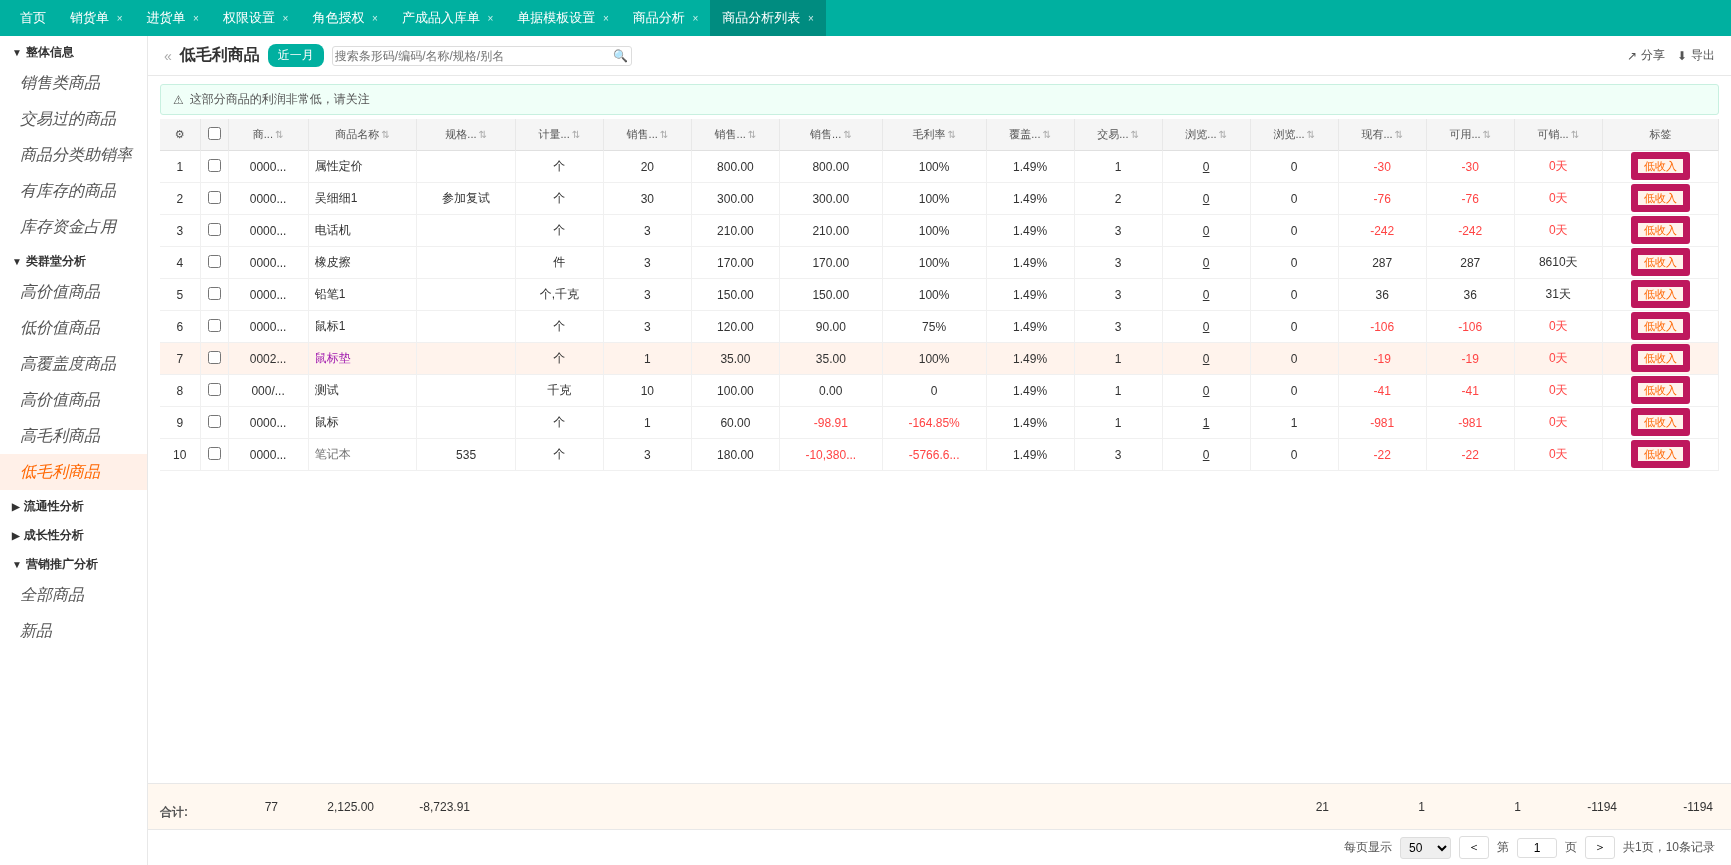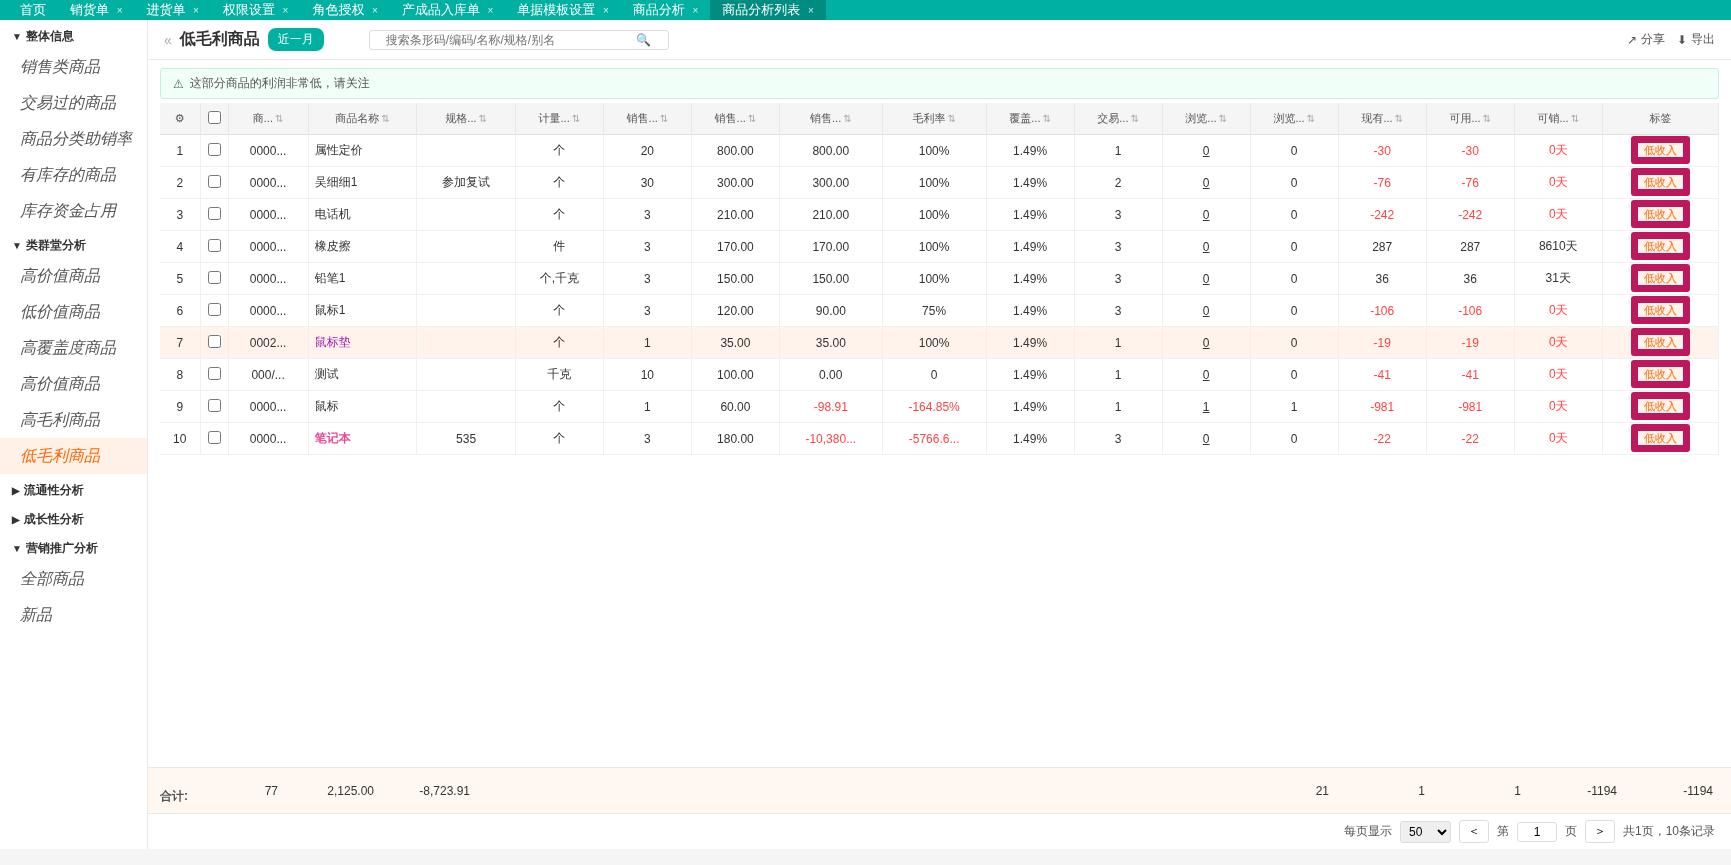--- a/index.html
+++ b/index.html
@@ -3,21 +3,21 @@
   <meta charset="utf-8">
   <style>
     * { box-sizing: border-box; margin: 0; padding: 0; }
     body { font-family: 'Microsoft YaHei', Arial, sans-serif; font-size: 12px; background: #f5f5f5; color: #333; }
 
     
     .top-nav {
       background: #00b0a0;
       display: flex;
       align-items: center;
-      height: 20px;
+      height: 36px;
       padding: 0 8px;
     }
     .top-nav .nav-item {
       color: #fff;
       padding: 0 12px;
       height: 36px;
       line-height: 36px;
       cursor: pointer;
       font-size: 13px;
       white-space: nowrap;
@@ -89,24 +89,23 @@
       border-radius: 8px;
       padding: 3px 10px;
       font-size: 12px;
       cursor: pointer;
     }
     .search-box {
       display: flex;
       align-items: center;
       border: 1px solid #ddd;
       border-radius: 3px;
-      padding: 2px 16px;
+      padding: 2px 2px;
       flex: 1;
       max-width: 300px;
-      margin-left: 37px;
     }
     .search-box input {
       border: none;
       outline: none;
       font-size: 12px;
       width: 100%;
       color: #999;
     }
     .header-actions {
       margin-left: auto;
@@ -640,21 +639,21 @@
     <td>1</td>
     <td class="text-red">-981</td>
     <td class="text-red">-981</td>
     <td class="text-red">0天</td>
     <td><span class="tag-badge">低收入</span></td>
   </tr>
             <tr>
     <td>10</td>
     <td class="checkbox-cell"><input type="checkbox" style=""></td>
     <td>0000...</td>
-    <td class="text-left" style="cursor:pointer;color:#ec4899;font-weight:bold;">笔记本</td>
+    <td class="text-left" style="cursor:pointer;color:#737373;">笔记本</td>
     <td>535</td>
     <td>个</td>
     <td>3</td>
     <td>180.00</td>
     <td class="text-red">-10,380...</td>
     <td class="text-red">-5766.6...</td>
     <td>1.49%</td>
     <td>3</td>
     <td><span class="underline">0</span></td>
     <td>0</td>

